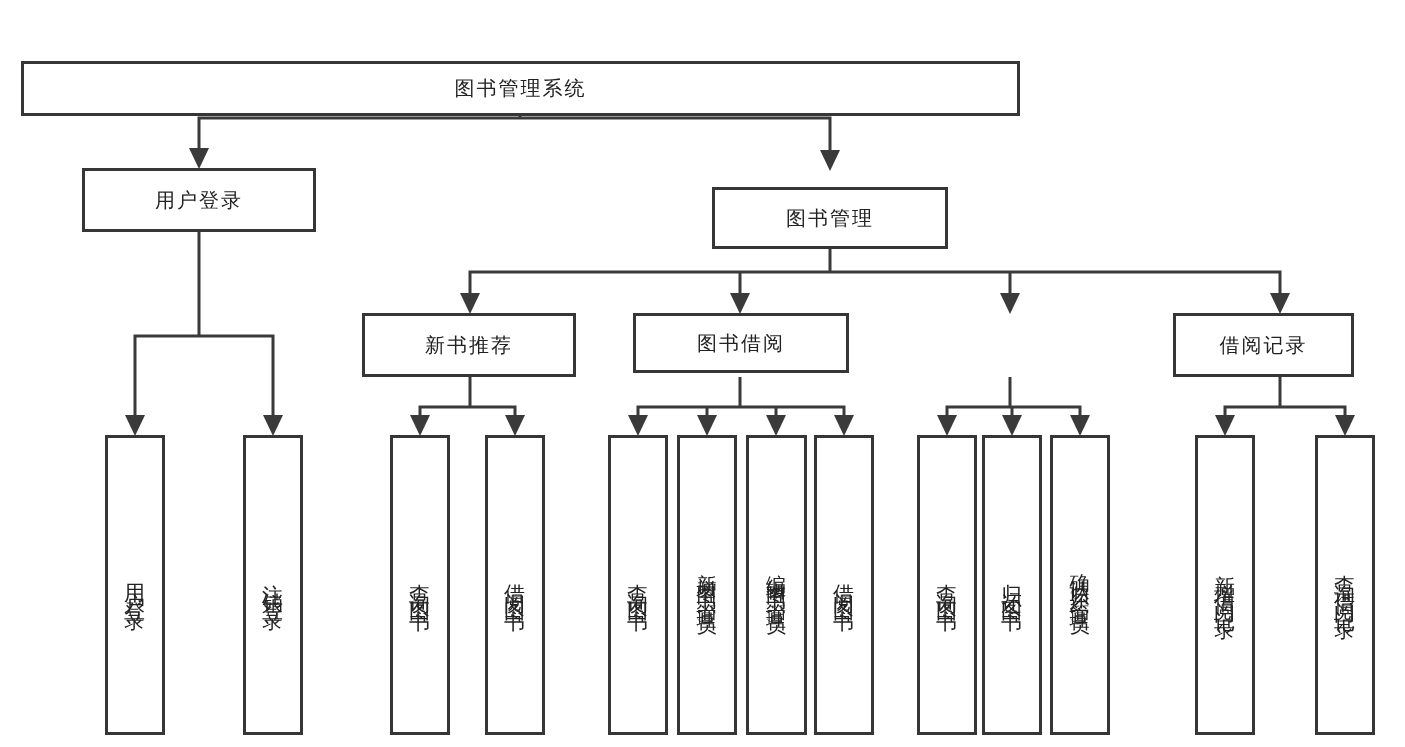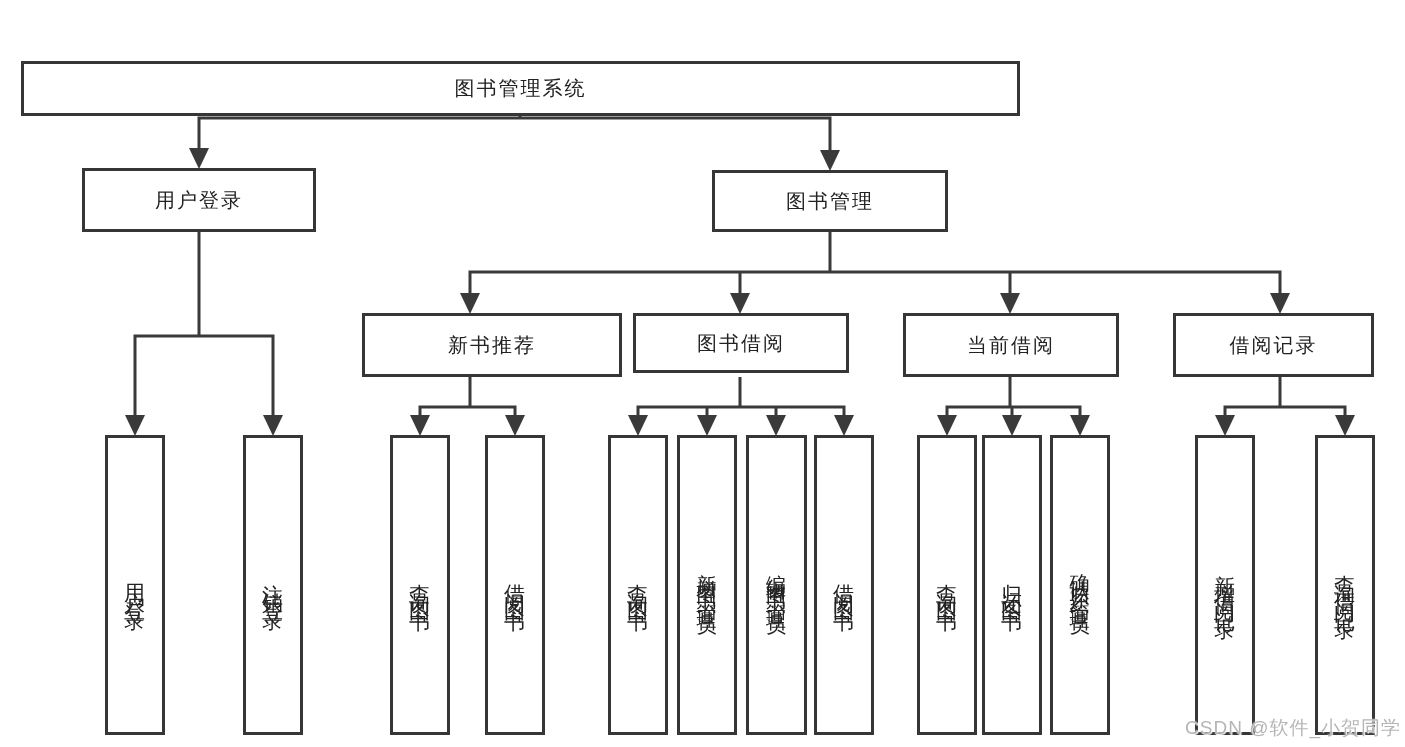--- a/index.html
+++ b/index.html
@@ -106,34 +106,31 @@
     </g>
   </svg>
 
   <div class="box" style="left:21px; top:13px; width:999px; height:55px;margin-top:48px;">
     <span class="h-label">图书管理系统</span>
   </div>
 
   <div class="box" style="left:82px; top:168px; width:234px; height:64px;">
     <span class="h-label">用户登录</span>
   </div>
-  <div class="box" style="left:712px; top:170px; width:236px; height:62px;">
+  <div class="box" style="left:712px; top:187px; width:236px; height:62px;">
     <span class="h-label">图书管理</span>
   </div>
 
-  <div class="box" style="left:362px; top:313px; width:260px; height:64px;">
+  <div class="box" style="left:362px; top:313px; width:214px; height:64px;">
     <span class="h-label">新书推荐</span>
   </div>
   <div class="box" style="left:633px; top:313px; width:216px; height:60px;">
     <span class="h-label">图书借阅</span>
   </div>
-  <div class="box" style="left:903px; top:313px; width:216px; height:64px;">
-    <span class="h-label">当前借阅</span>
-  </div>
-  <div class="box" style="left:1173px; top:313px; width:201px; height:64px;">
+  <div class="box" style="left:1173px; top:313px; width:181px; height:64px;">
     <span class="h-label">借阅记录</span>
   </div>
 
   <div class="box" style="left:105px; top:435px; width:60px; height:300px;">
     <span class="v-label">用户登录</span>
   </div>
   <div class="box" style="left:243px; top:435px; width:60px; height:300px;">
     <span class="v-label">注销登录</span>
   </div>
 
@@ -167,15 +164,14 @@
     <span class="v-label tight">确认归还（管理员）</span>
   </div>
 
   <div class="box" style="left:1195px; top:435px; width:60px; height:300px;">
     <span class="v-label">新增借阅记录</span>
   </div>
   <div class="box" style="left:1315px; top:435px; width:60px; height:300px;">
     <span class="v-label">查询借阅记录</span>
   </div>
 
-  <div id="watermark">CSDN @软件_小贺同学</div>
 
 </div>
 
 </body></html>

